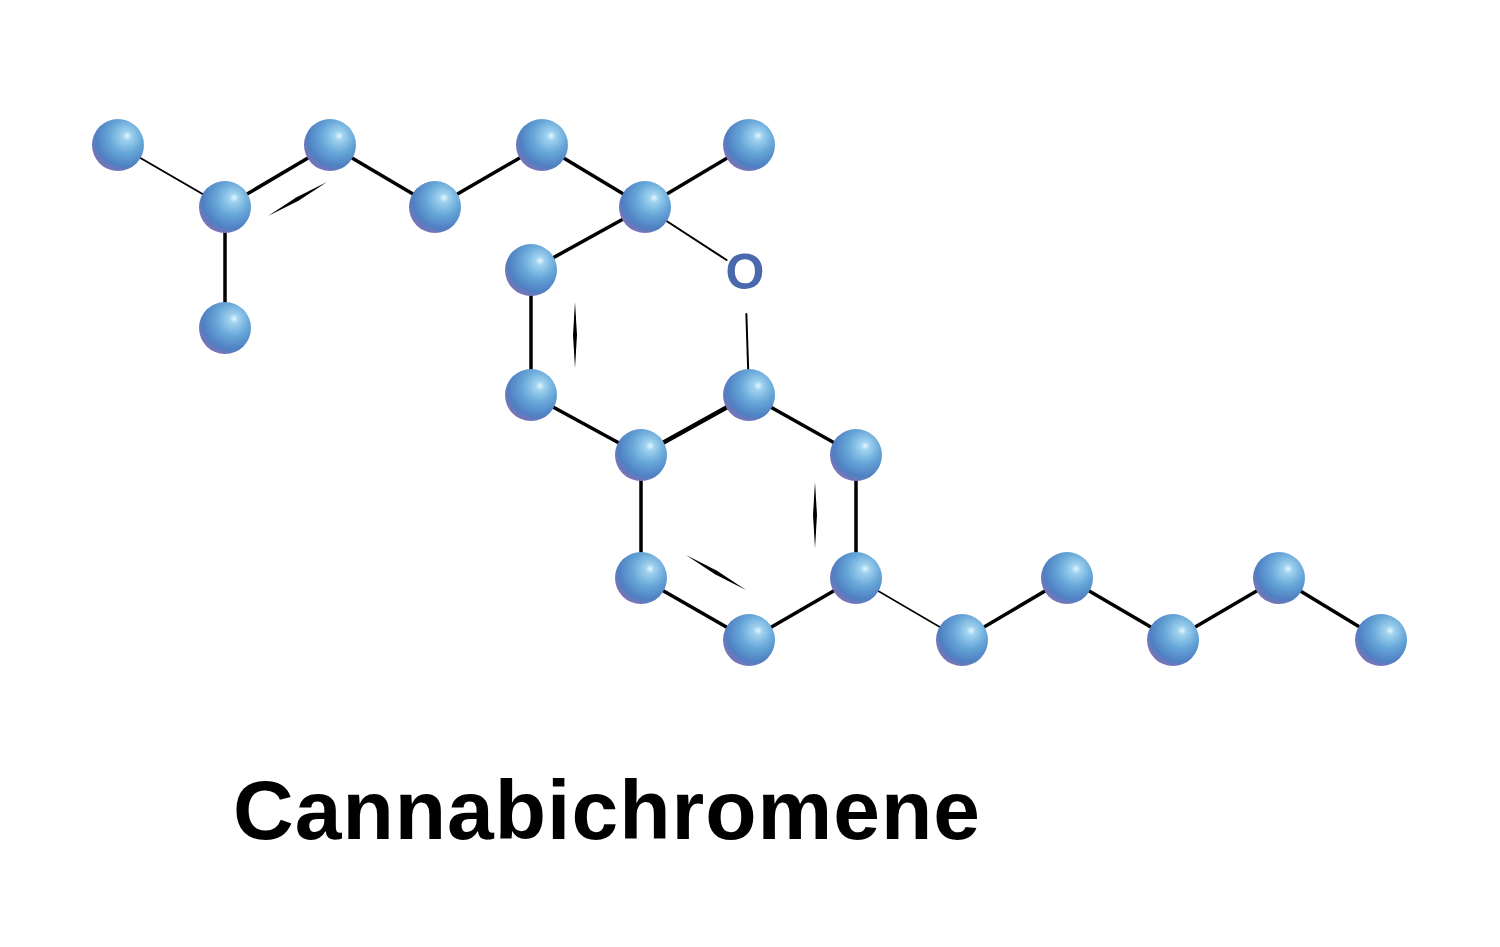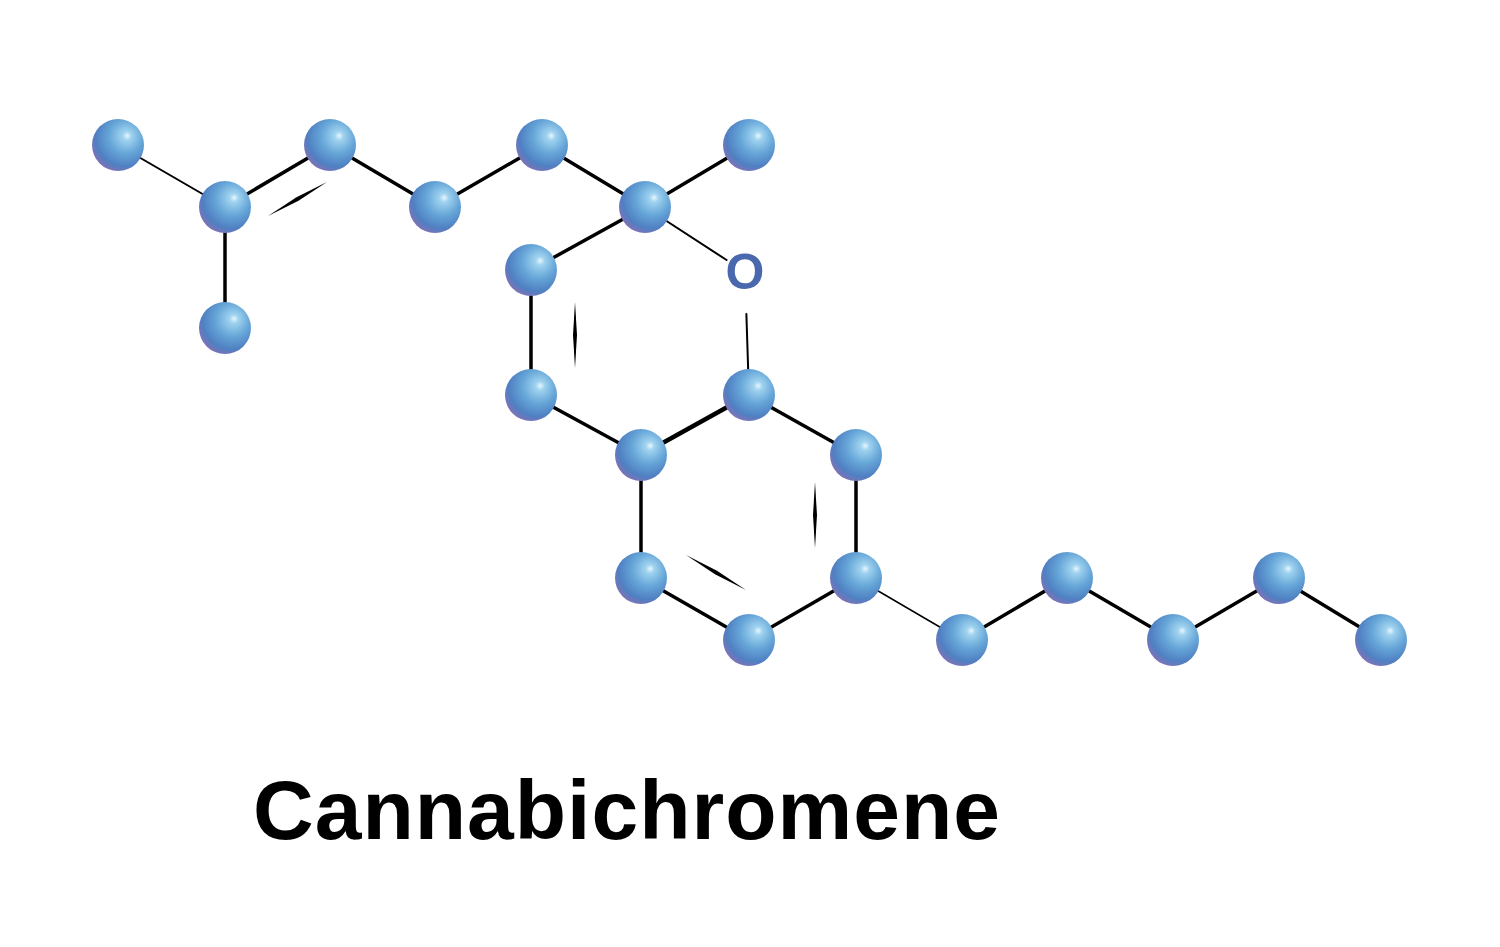--- a/index.html
+++ b/index.html
@@ -1,21 +1,21 @@
 <!DOCTYPE html>
 <html><head>
 <meta charset="utf-8">
 <style>
   html, body { margin: 0; padding: 0; background: #ffffff; }
   body { width: 1500px; height: 947px; position: relative; overflow: hidden; font-family: "Liberation Sans", sans-serif; }
   #diagram { position: absolute; left: 0; top: 0; width: 1500px; height: 947px; }
   .title {
     position: absolute; left: 0; top: 762px; width: 1214px; text-align: center;
     font-family: "Liberation Sans", sans-serif; font-weight: bold; font-size: 84px;
-    color: #000000; letter-spacing: 1px; padding-left: 20px;
+    color: #000000; letter-spacing: 1px;
   }
 </style>
 </head>
 <body>
 
 <svg id="diagram" width="1500" height="947" viewBox="0 0 1500 947" xmlns="http://www.w3.org/2000/svg">
   <defs>
     <radialGradient id="atomGrad" cx="0.62" cy="0.36" r="0.72" fx="0.68" fy="0.32">
       <stop offset="0" stop-color="#e8f6fd"></stop>
       <stop offset="0.12" stop-color="#9fd2ef"></stop>

